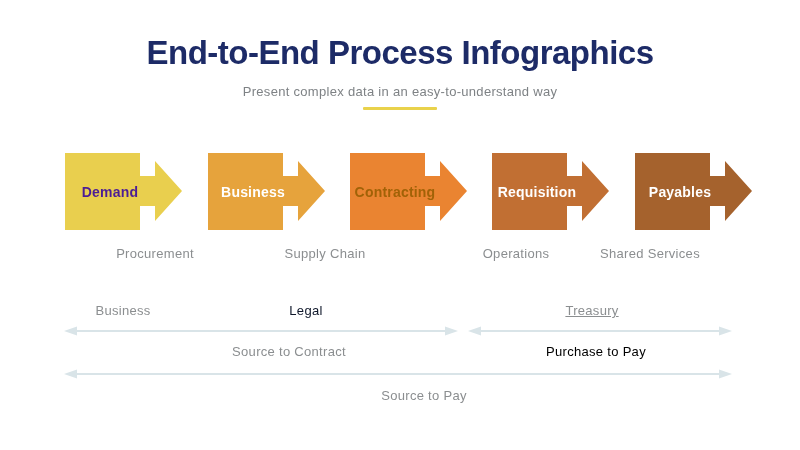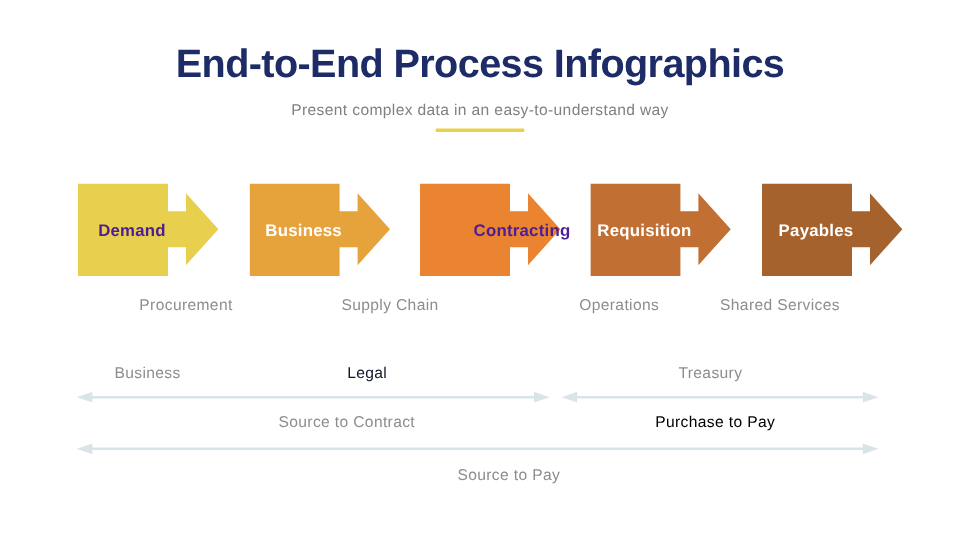--- a/index.html
+++ b/index.html
@@ -61,21 +61,21 @@
     <svg viewBox="0 0 118 78">
       <polygon points="0,0 75,0 75,23 90,23 90,8 117,38 90,68 90,53 75,53 75,77 0,77" style="fill: rgb(230, 163, 60);"></polygon>
     </svg>
     <span class="step-label" style="color: rgb(255, 255, 255);">Business</span>
   </div>
 
   <div class="step s2">
     <svg viewBox="0 0 118 78">
       <polygon points="0,0 75,0 75,23 90,23 90,8 117,38 90,68 90,53 75,53 75,77 0,77" style="fill: rgb(234, 132, 49);"></polygon>
     </svg>
-    <span class="step-label" style="color: #4c1d95; margin-left: 40px;">Contracting</span>
+    <span class="step-label" style="color: #a16207;">Contracting</span>
   </div>
 
   <div class="step s3">
     <svg viewBox="0 0 118 78">
       <polygon points="0,0 75,0 75,23 90,23 90,8 117,38 90,68 90,53 75,53 75,77 0,77" style="fill: rgb(193, 111, 51);"></polygon>
     </svg>
     <span class="step-label" style="color: rgb(255, 255, 255);">Requisition</span>
   </div>
 
   <div class="step s4">
@@ -85,21 +85,21 @@
     <span class="step-label" style="color: rgb(255, 255, 255);">Payables</span>
   </div>
 
   <span class="row-label fl fl0" style="color: rgb(139, 142, 144);">Procurement</span>
   <span class="row-label fl fl1" style="color: rgb(139, 142, 144);">Supply Chain</span>
   <span class="row-label fl fl2" style="color: rgb(139, 142, 144);">Operations</span>
   <span class="row-label fl fl3" style="color: rgb(139, 142, 144);">Shared Services</span>
 
   <span class="row-label dl dl0" style="color: rgb(139, 142, 144);">Business</span>
   <span class="row-label dl dl1" style="color: #0f172a; text-align: center;">Legal</span>
-  <span class="row-label dl dl2" style="color: rgb(139, 142, 144);">Treasury</span>
+  <span class="row-label dl dl2" style="color: rgb(139, 142, 144); text-decoration: underline;">Treasury</span>
 
   <svg class="span-arrow sa1" viewBox="0 0 398 14" preserveAspectRatio="none">
     <line x1="8" y1="7" x2="390" y2="7" stroke-width="2" style="stroke: rgb(217, 228, 232);"></line>
     <path d="M15,2.5 L2,7 L15,11.5 Z" style="fill: rgb(217, 228, 232);"></path>
     <path d="M383,2.5 L396,7 L383,11.5 Z" style="fill: rgb(217, 228, 232);"></path>
   </svg>
 
   <svg class="span-arrow sa2" viewBox="0 0 268 14" preserveAspectRatio="none">
     <line x1="8" y1="7" x2="260" y2="7" stroke-width="2" style="stroke: rgb(217, 228, 232);"></line>
     <path d="M15,2.5 L2,7 L15,11.5 Z" style="fill: rgb(217, 228, 232);"></path>

